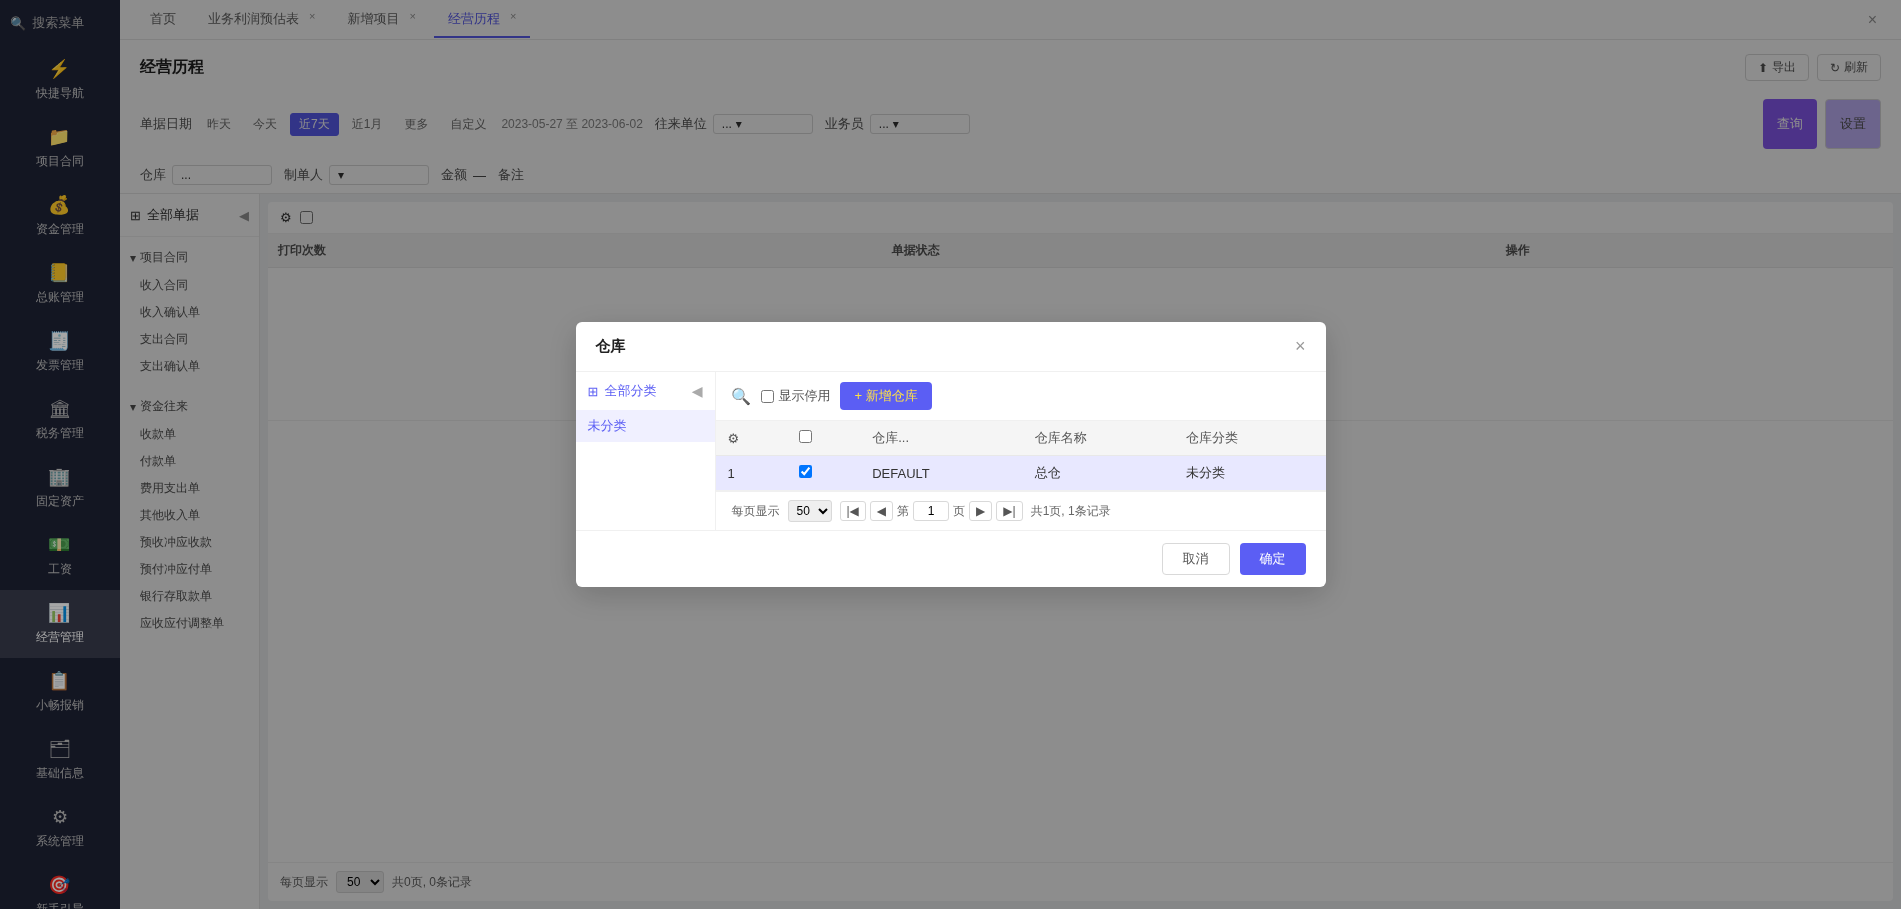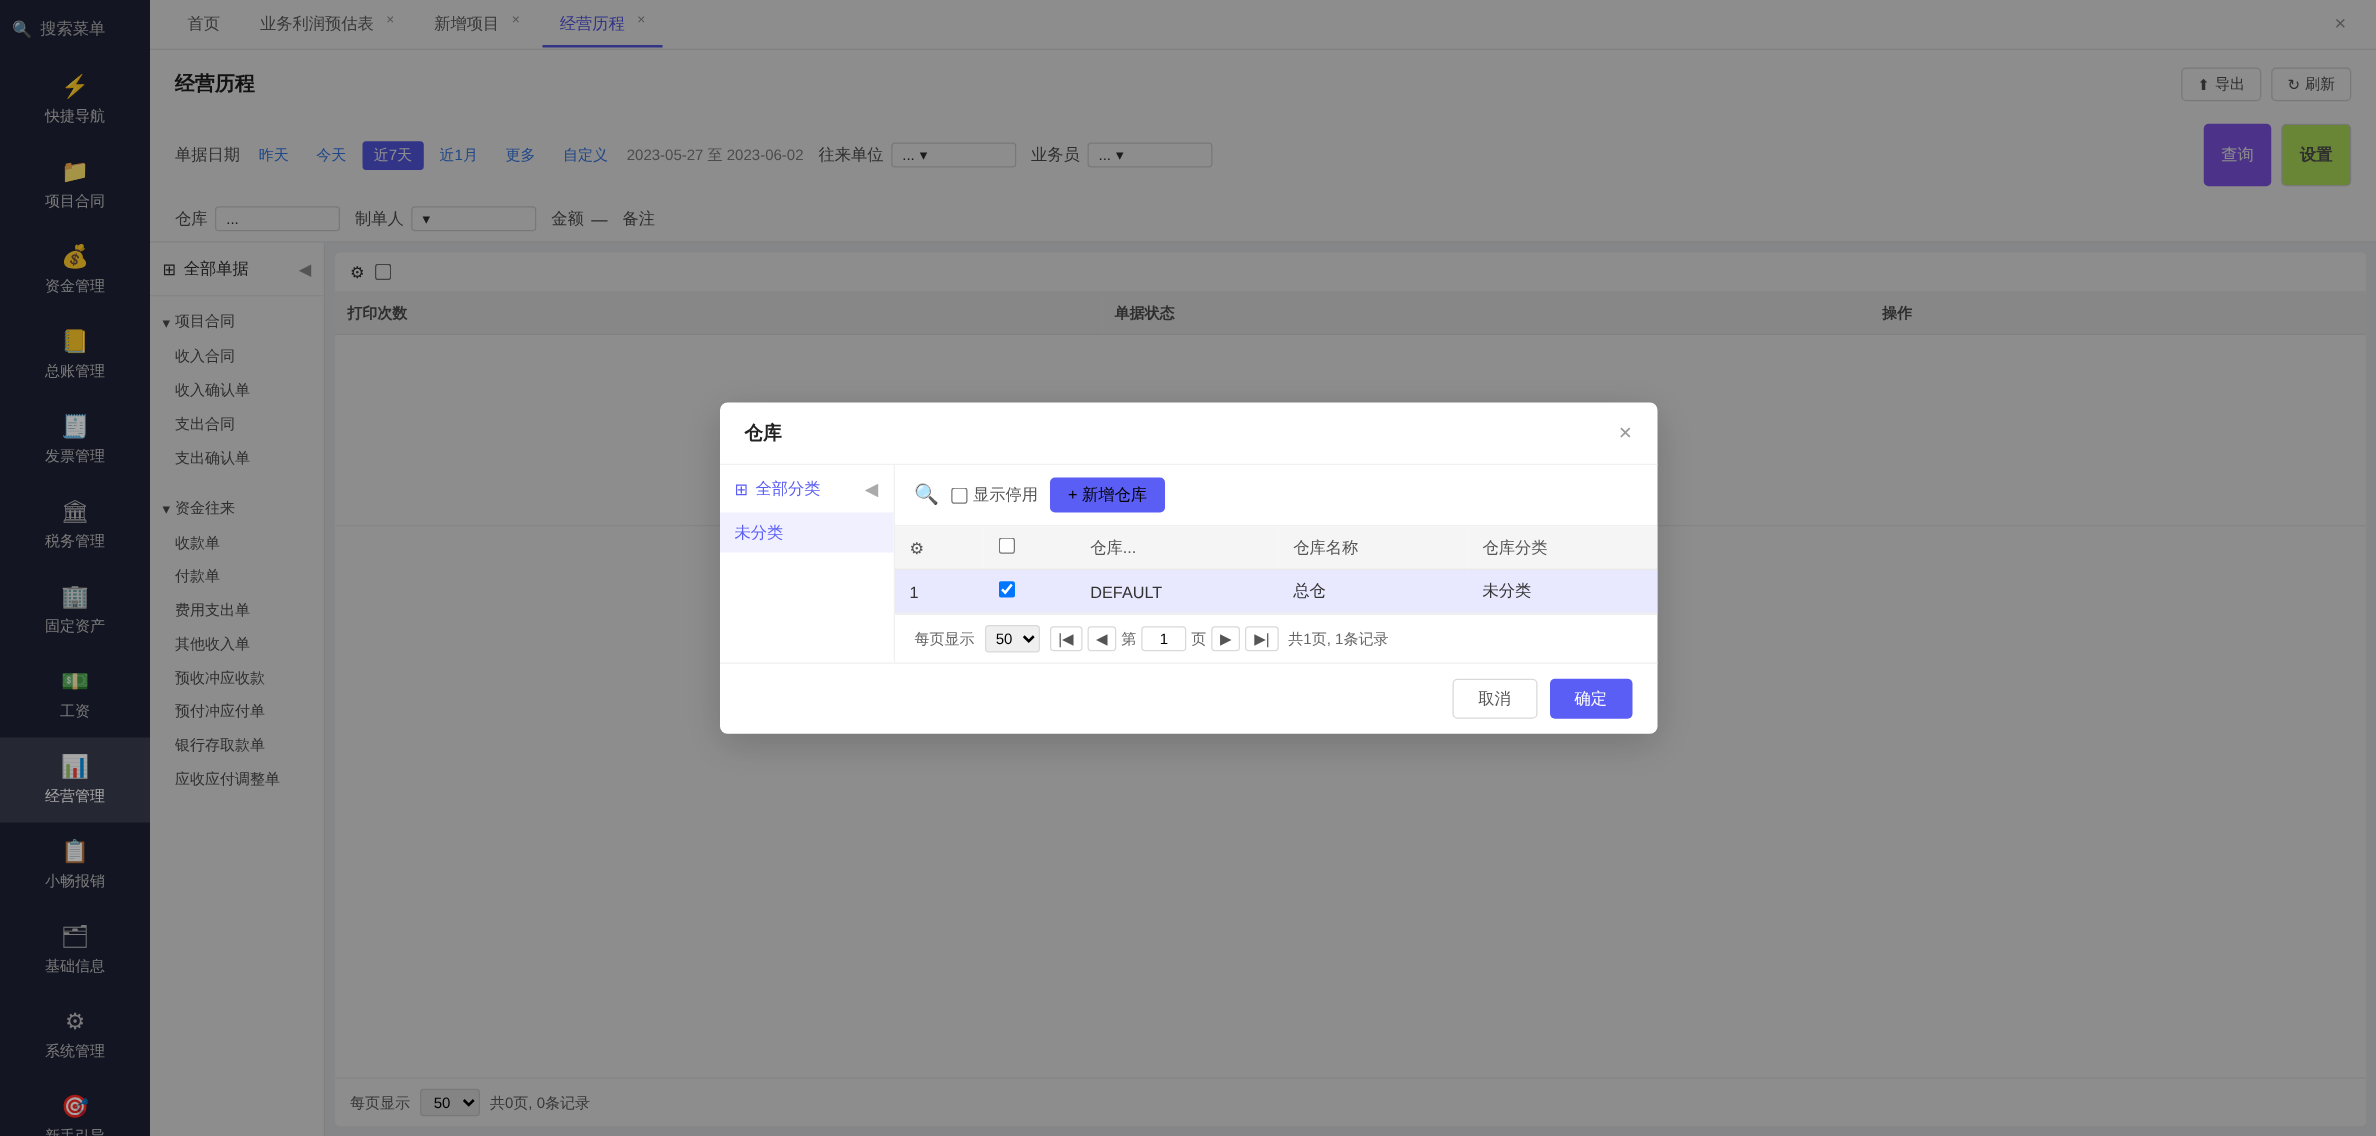--- a/index.html
+++ b/index.html
@@ -31,28 +31,28 @@
     .page-title { font-size: 16px; font-weight: 600; color: #222; margin-bottom: 10px; display: flex; justify-content: space-between; align-items: center; }
     .page-title-actions { display: flex; gap: 8px; }
     .btn-export { border: 1px solid #d9d9d9; background: #fff; padding: 4px 12px; border-radius: 4px; cursor: pointer; font-size: 12px; color: #555; display: flex; align-items: center; gap: 4px; }
     .btn-refresh { border: 1px solid #d9d9d9; background: #fff; padding: 4px 12px; border-radius: 4px; cursor: pointer; font-size: 12px; color: #555; display: flex; align-items: center; gap: 4px; }
 
     
     .filter-row { display: flex; align-items: center; flex-wrap: wrap; gap: 12px; padding: 8px 0; font-size: 13px; }
     .filter-item { display: flex; align-items: center; gap: 6px; }
     .filter-label { color: #555; white-space: nowrap; }
     .date-range-btns { display: flex; gap: 4px; }
-    .date-btn { padding: 2px 8px; border: 1px solid transparent; border-radius: 3px; cursor: pointer; font-size: 12px; color: #3b82f6; background: transparent; }
+    .date-btn { padding: 2px 8px; border: 1px solid transparent; border-radius: 3px; cursor: pointer; font-size: 12px; color: #737373; background: transparent; }
     .date-btn.active { background: #5b5ef4; color: #fff; border-color: #5b5ef4; }
     .date-range-text { color: #888; font-size: 12px; }
     .filter-select { display: flex; align-items: center; gap: 4px; padding: 2px 8px; border: 1px solid #d9d9d9; border-radius: 3px; background: #fff; cursor: pointer; font-size: 12px; min-width: 100px; }
 
     .action-btns { display: flex; gap: 8px; margin-left: auto; }
     .btn-primary { background: #8b5cf6; color: #fff; border: none; padding: 16px 14px; border-radius: 4px; cursor: pointer; font-size: 13px; }
-    .btn-secondary { background: #bef264; color: #555; border: 1px solid #d9d9d9; padding: 5px 14px; border-radius: 4px; cursor: pointer; font-size: 13px; font-weight: bold; }
+    .btn-secondary { background: #c4b5fd; color: #555; border: 1px solid #d9d9d9; padding: 5px 14px; border-radius: 4px; cursor: pointer; font-size: 13px; }
 
     
     .content-split { flex: 1; display: flex; overflow: hidden; background: #f0f2f5; }
 
     
     .left-nav { width: 140px; background: #fff; border-right: 1px solid #e8e8e8; overflow-y: auto; flex-shrink: 0; }
     .left-nav-header { display: flex; align-items: center; gap: 6px; padding: 12px 10px; font-size: 13px; font-weight: 500; color: #333; border-bottom: 1px solid #f0f0f0; cursor: pointer; }
     .left-nav-header .toggle-btn { margin-left: auto; color: #999; }
     .left-nav-section { padding: 6px 0; }
     .left-nav-group-header { display: flex; align-items: center; gap: 4px; padding: 6px 10px; font-size: 12px; color: #555; cursor: pointer; }
@@ -80,21 +80,21 @@
     .modal-left { width: 140px; border-right: 1px solid #f0f0f0; overflow-y: auto; flex-shrink: 0; }
     .modal-left-header { display: flex; align-items: center; gap: 6px; padding: 10px 12px; font-size: 13px; color: #5b5ef4; font-weight: 500; cursor: pointer; }
     .modal-left-item { padding: 7px 12px; font-size: 13px; color: #555; cursor: pointer; }
     .modal-left-item.active { color: #5b5ef4; background: #f0f0ff; }
     .modal-left-toggle { margin-left: auto; color: #aaa; cursor: pointer; font-size: 14px; }
     .modal-right { flex: 1; display: flex; flex-direction: column; overflow: hidden; }
     .modal-search-bar { display: flex; align-items: center; gap: 10px; padding: 10px 16px; border-bottom: 1px solid #f0f0f0; }
     .modal-search-input { flex: 1; border: 1px solid #d9d9d9; padding: 5px 10px; border-radius: 4px; font-size: 13px; outline: none; }
     .modal-search-btn { color: #999; cursor: pointer; font-size: 16px; }
     .modal-checkbox-show { display: flex; align-items: center; gap: 4px; font-size: 13px; color: #555; cursor: pointer; }
-    .modal-add-btn { background: #5b5ef4; color: #000000; border: none; padding: 5px 14px; border-radius: 4px; cursor: pointer; font-size: 13px; display: flex; align-items: center; gap: 4px; }
+    .modal-add-btn { background: #5b5ef4; color: #fde047; border: none; padding: 5px 14px; border-radius: 4px; cursor: pointer; font-size: 13px; display: flex; align-items: center; gap: 4px; }
     .modal-table-area { flex: 1; overflow: auto; }
     .modal-table { width: 100%; border-collapse: collapse; font-size: 13px; }
     .modal-table thead tr { background: #f5f5f5; }
     .modal-table th { padding: 8px 12px; text-align: left; font-weight: 500; color: #555; border-bottom: 1px solid #e8e8e8; white-space: nowrap; }
     .modal-table td { padding: 8px 12px; border-bottom: 1px solid #f0f0f0; color: #333; }
     .modal-table tr.selected { background: #e8e8ff; }
     .modal-table tr.selected td { background: #e8e8ff; }
     .modal-footer-row { display: flex; align-items: center; padding: 8px 16px; border-top: 1px solid #f0f0f0; font-size: 12px; color: #666; gap: 8px; }
     .modal-page-size { border: 1px solid #d9d9d9; padding: 2px 4px; border-radius: 3px; font-size: 12px; }
     .modal-page-nav { display: flex; align-items: center; gap: 4px; }

